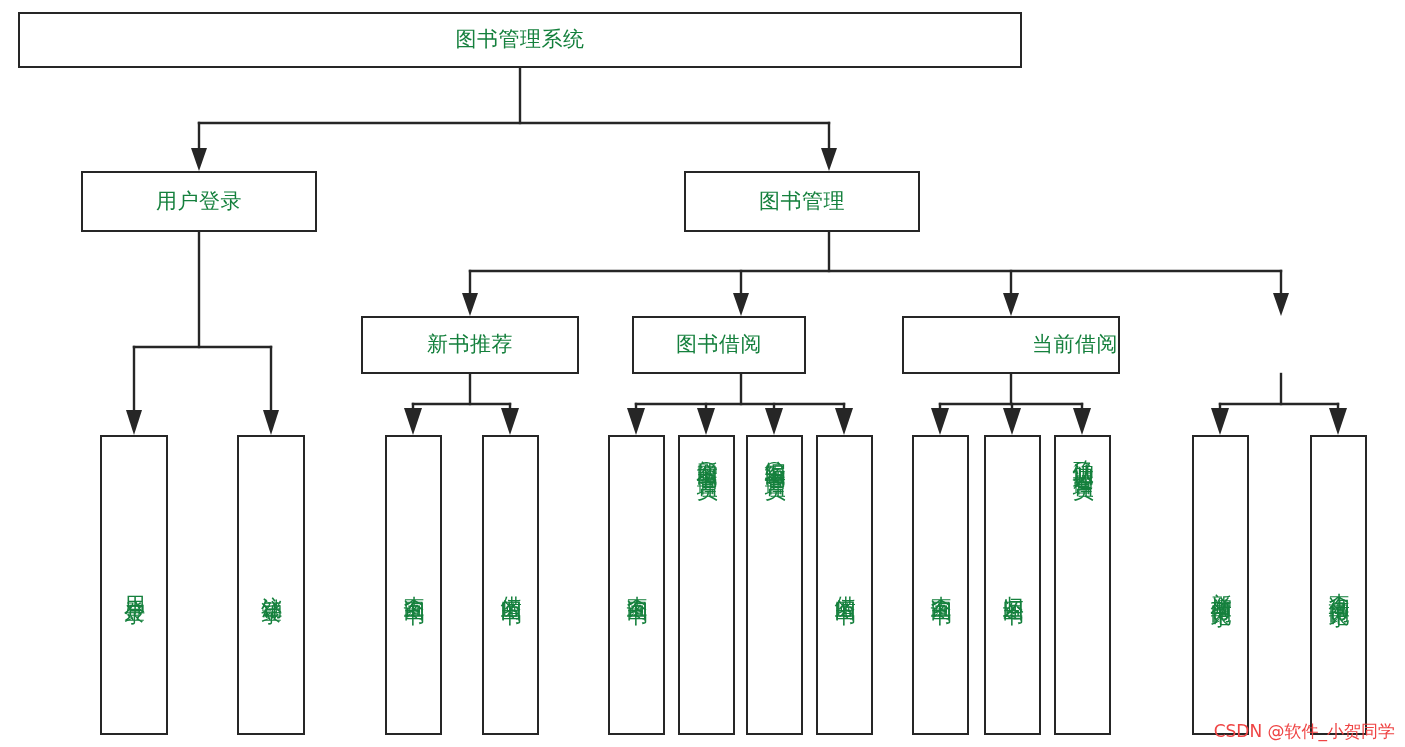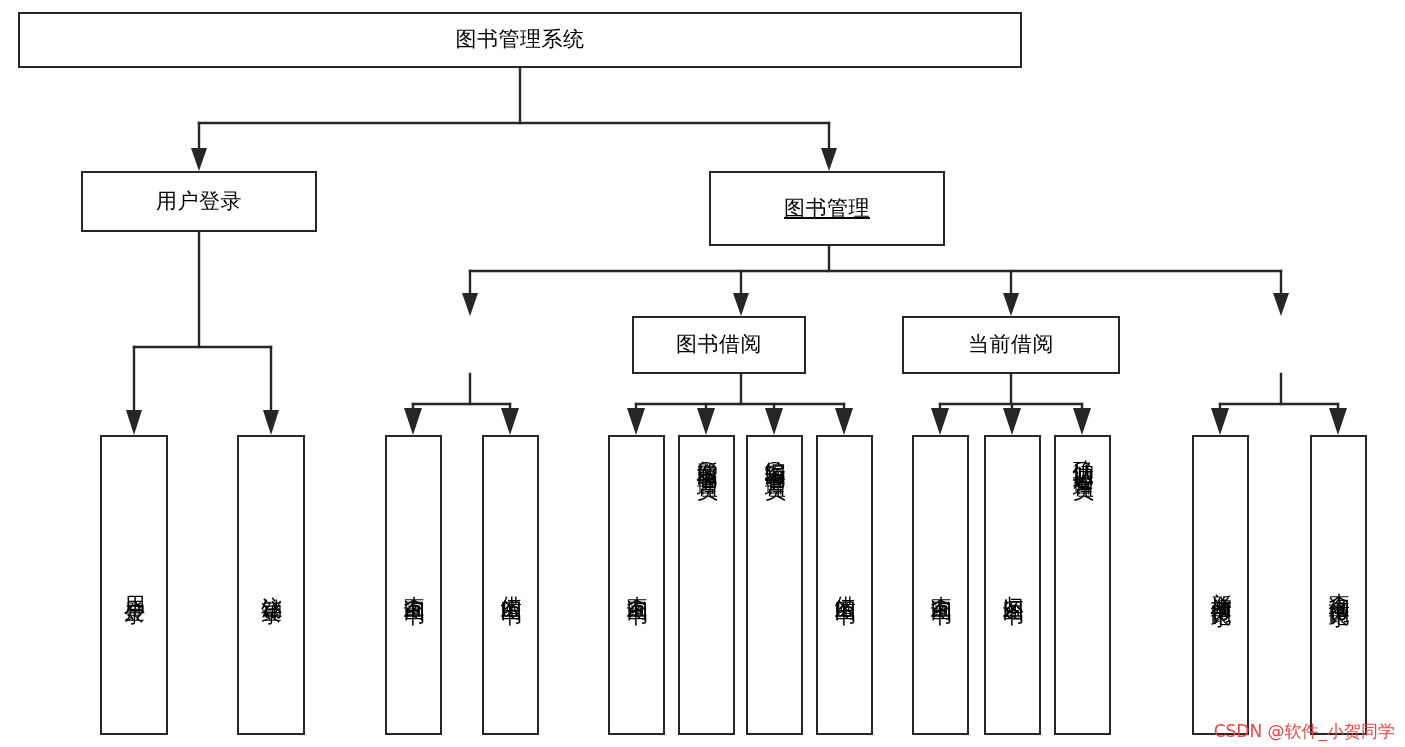--- a/index.html
+++ b/index.html
@@ -24,21 +24,21 @@
   .node-box {
     position: absolute;
     box-sizing: border-box;
     border: 2px solid #262626;
     background: #ffffff;
     display: flex;
     align-items: center;
     justify-content: center;
   }
   .node-label {
-    color: #000000;
+    color: #15803d;
     font-size: 21px;
     line-height: 1.12;
     letter-spacing: 0.5px;
     white-space: nowrap;
     user-select: none;
   }
   .node-box.leaf {
     align-items: flex-start;
     justify-content: center;
     padding-top: 6px;
@@ -151,28 +151,31 @@
     <polygon class="arrow-head" points="1329,408 1347,408 1338,435"></polygon>
   </svg>
 
   <div class="node-box" style="left:18px; top:12px; width:1004px; height:56px;">
     <span class="node-label">图书管理系统</span>
   </div>
 
   <div class="node-box" style="left:81px; top:171px; width:236px; height:61px;">
     <span class="node-label">用户登录</span>
   </div>
-  <div class="node-box" style="left:709px; top:171px; width:236px; height:75px;text-decoration:underline;">
+  <div class="node-box" style="left:684px; top:171px; width:236px; height:61px;">
     <span class="node-label">图书管理</span>
   </div>
 
+  <div class="node-box" style="left:361px; top:316px; width:218px; height:58px;">
+    <span class="node-label">新书推荐</span>
+  </div>
   <div class="node-box" style="left:632px; top:316px; width:174px; height:58px;">
     <span class="node-label">图书借阅</span>
   </div>
-  <div class="node-box" style="left:902px; top:316px; width:218px; height:58px;">
+  <div class="node-box" style="left:902px; top:316px; width:218px; height:58px;justify-content:flex-end;">
     <span class="node-label">当前借阅</span>
   </div>
 
   <div class="node-box leaf centered" style="left:100px; top:435px; width:68px; height:300px;">
     <span class="node-label">用户登录</span>
   </div>
   <div class="node-box leaf centered" style="left:237px; top:435px; width:68px; height:300px;">
     <span class="node-label">注销登录</span>
   </div>
 

